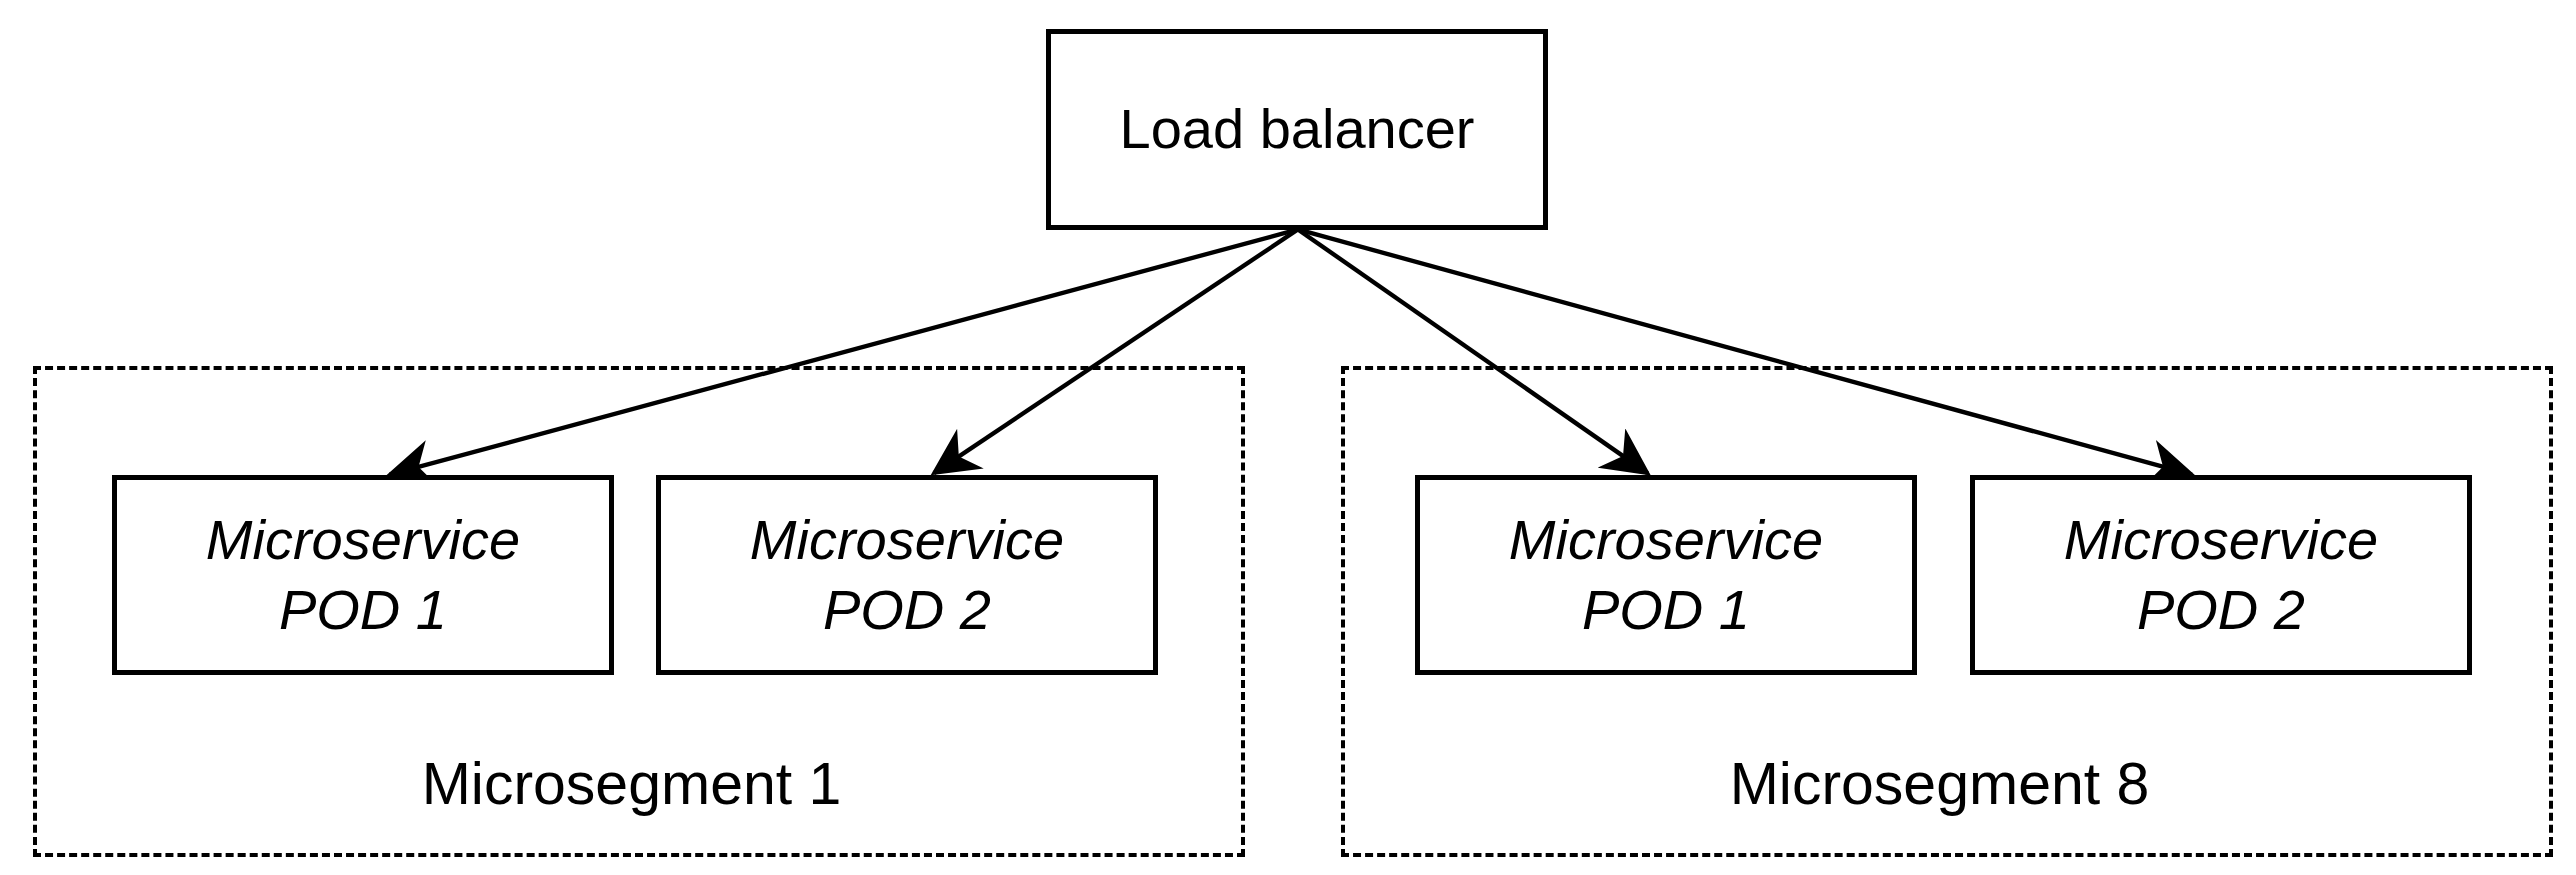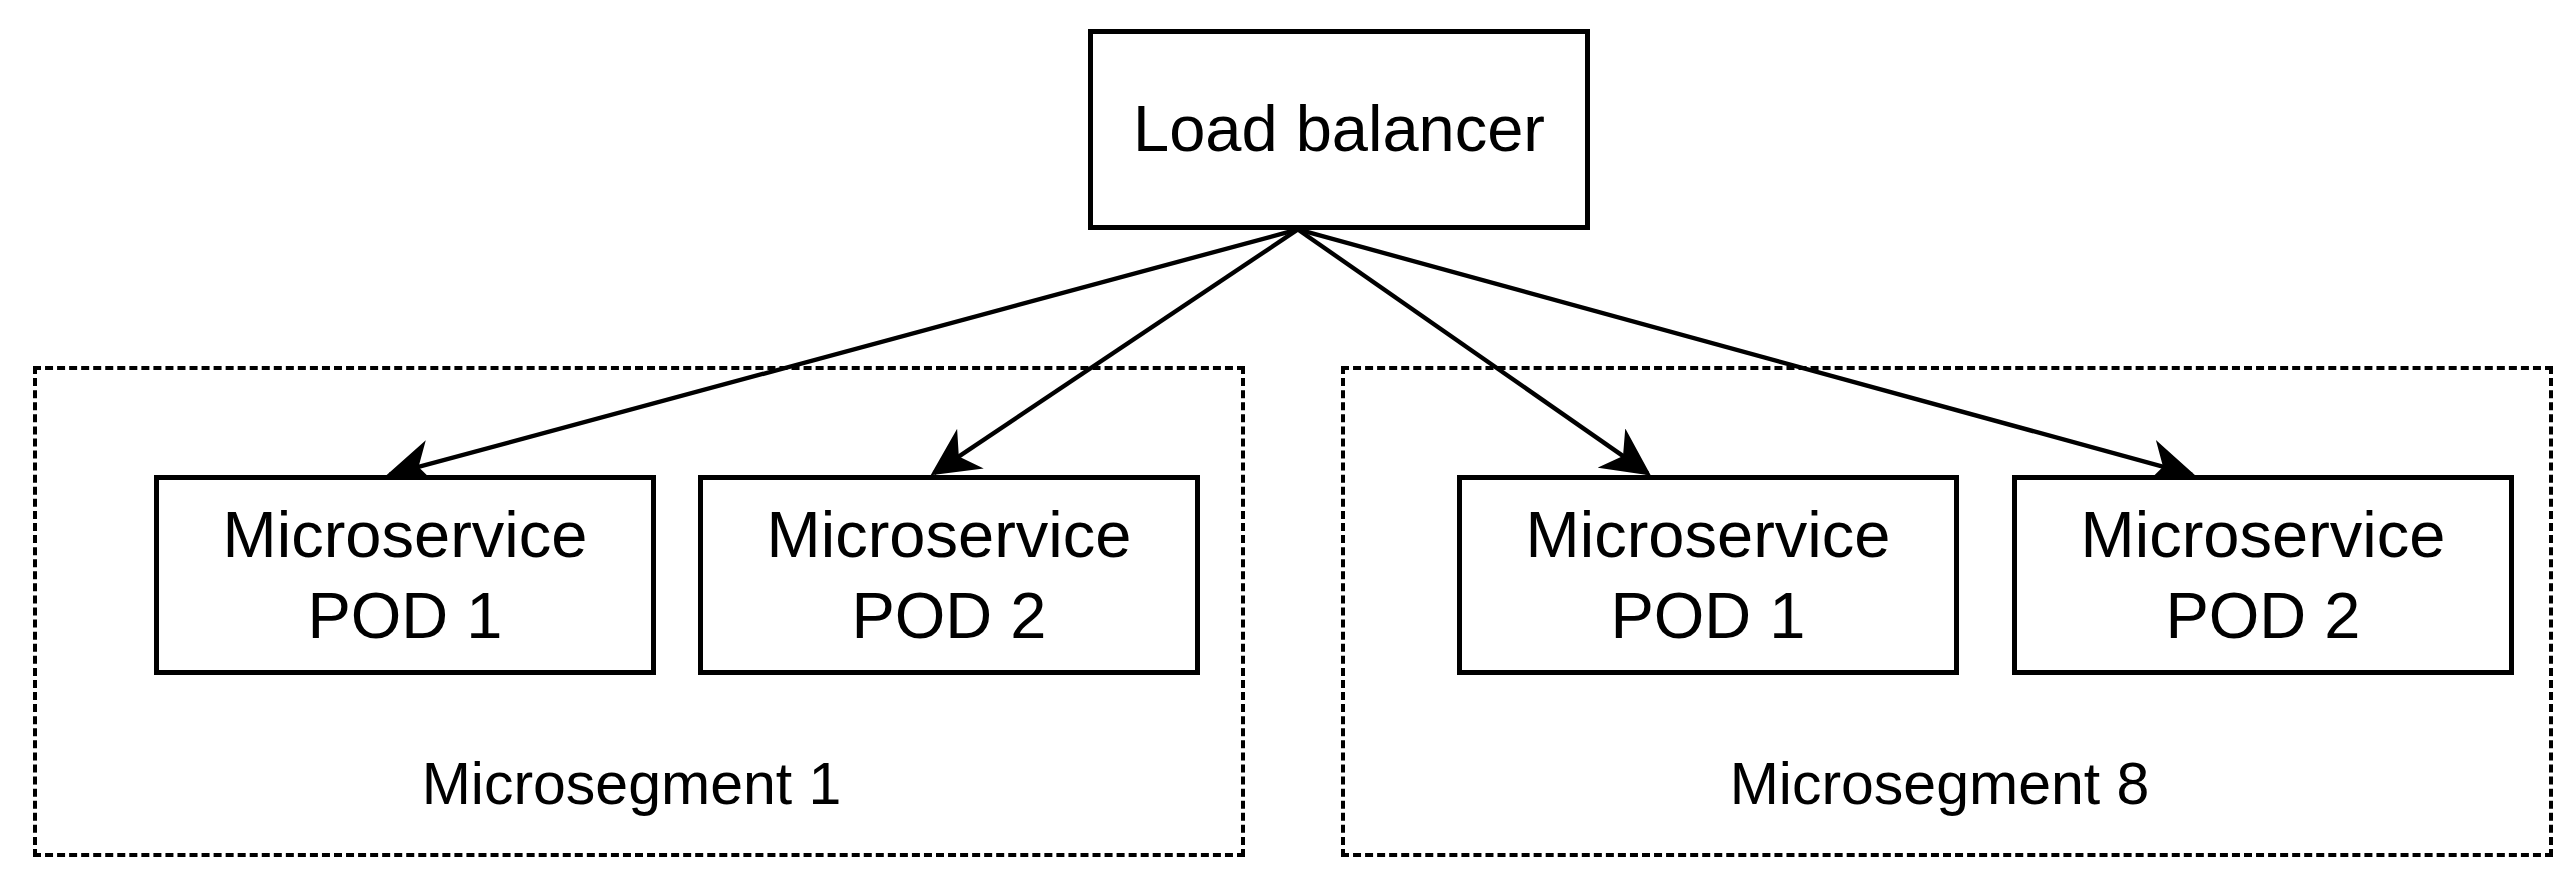--- a/index.html
+++ b/index.html
@@ -27,23 +27,22 @@
   }
   .node {
     position: absolute;
     box-sizing: border-box;
     border: 5.5px solid var(--stroke, #000000);
     background: var(--bg, #ffffff);
     display: flex;
     align-items: center;
     justify-content: center;
     text-align: center;
-    font-size: 65px;
+    font-size: 56px;
     line-height: 1.25;
-    margin-left: 42px;
   }
   .lb {
     left: 1046px;
     top: 28.5px;
     width: 502px;
     height: 201px;
   }
   .segment {
     position: absolute;
     box-sizing: border-box;
@@ -52,20 +51,21 @@
     height: 491px;
     border: 4.7px dashed var(--stroke, #000000);
     background: transparent;
   }
   .seg-1 { left: 33px; }
   .seg-2 { left: 1341px; }
   .pod {
     top: 105px;
     width: 502px;
     height: 200px;
+    font-style: italic;
   }
   .pod-text {
     display: block;
   }
   .segment-label {
     position: absolute;
     left: 0;
     right: 15px;
     bottom: 33px;
     text-align: center;

